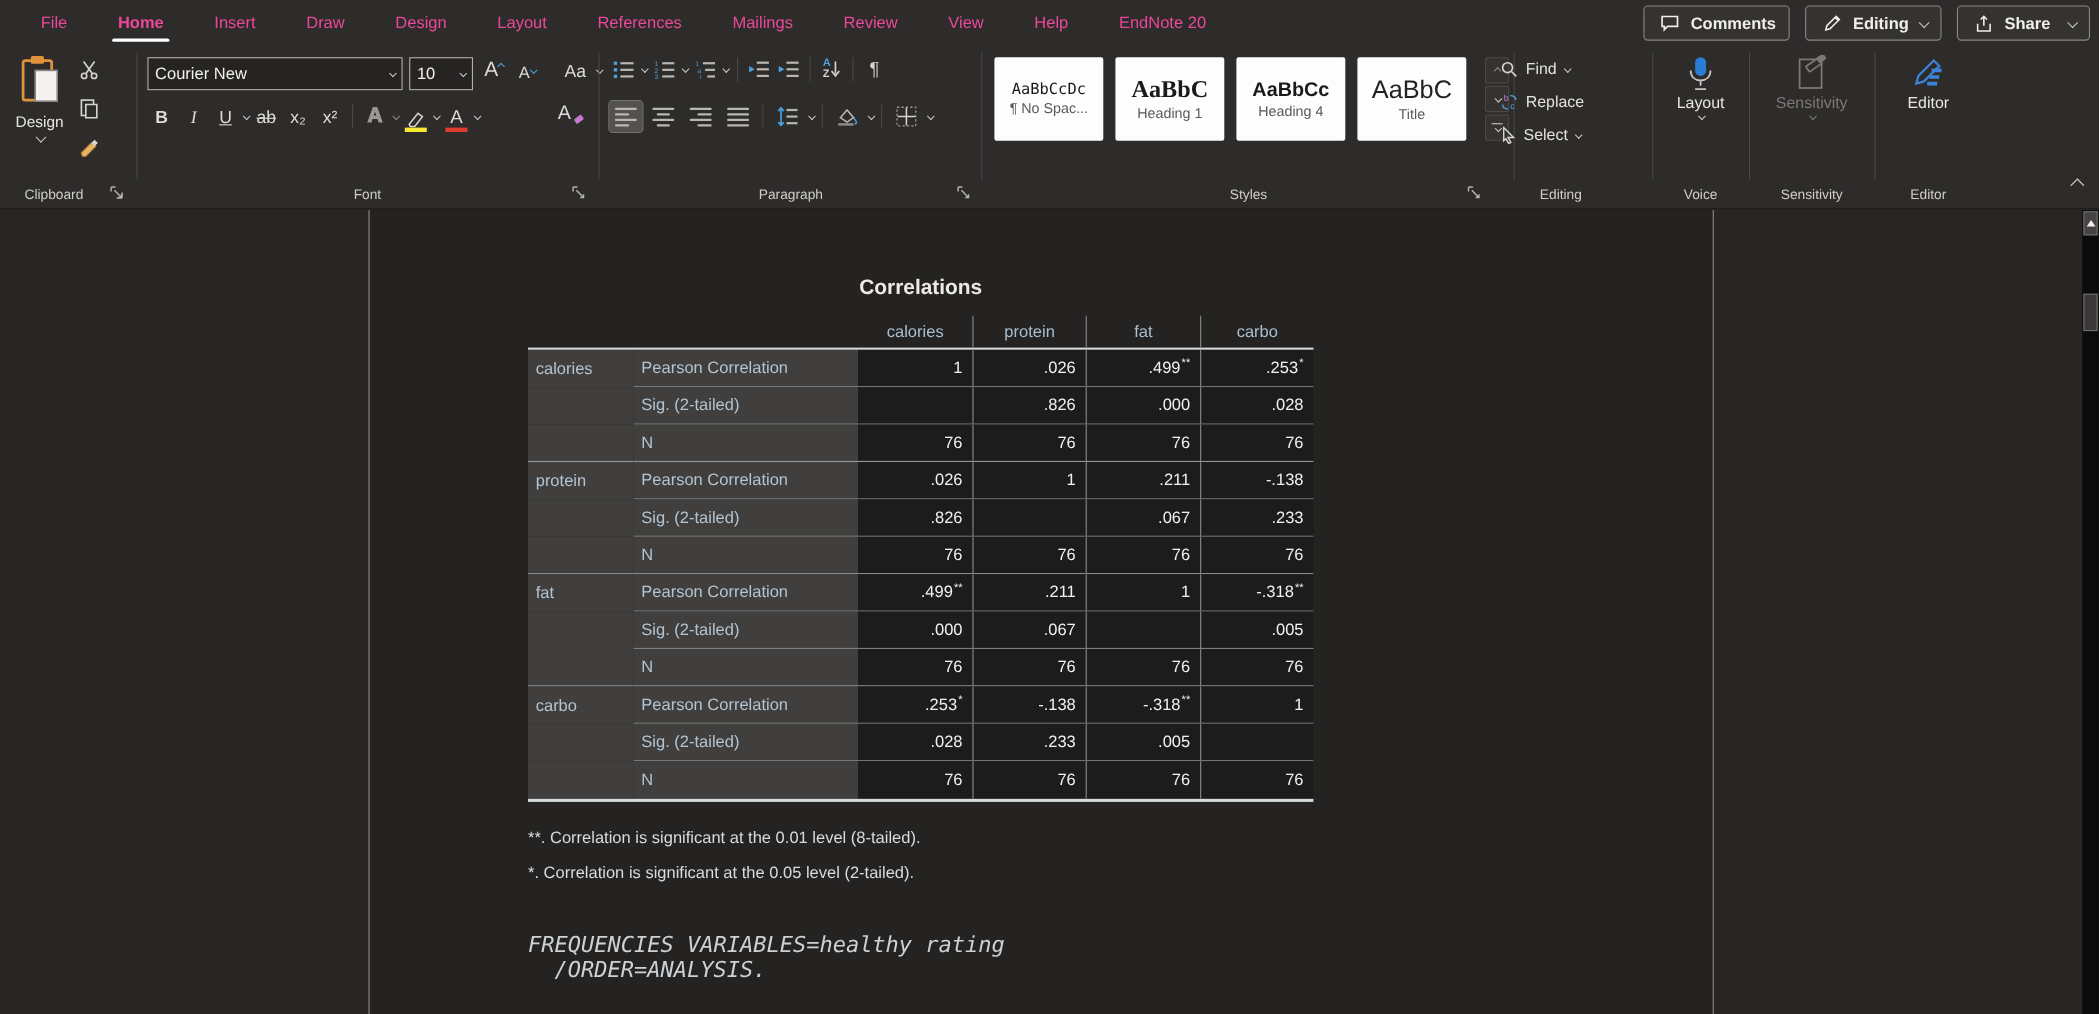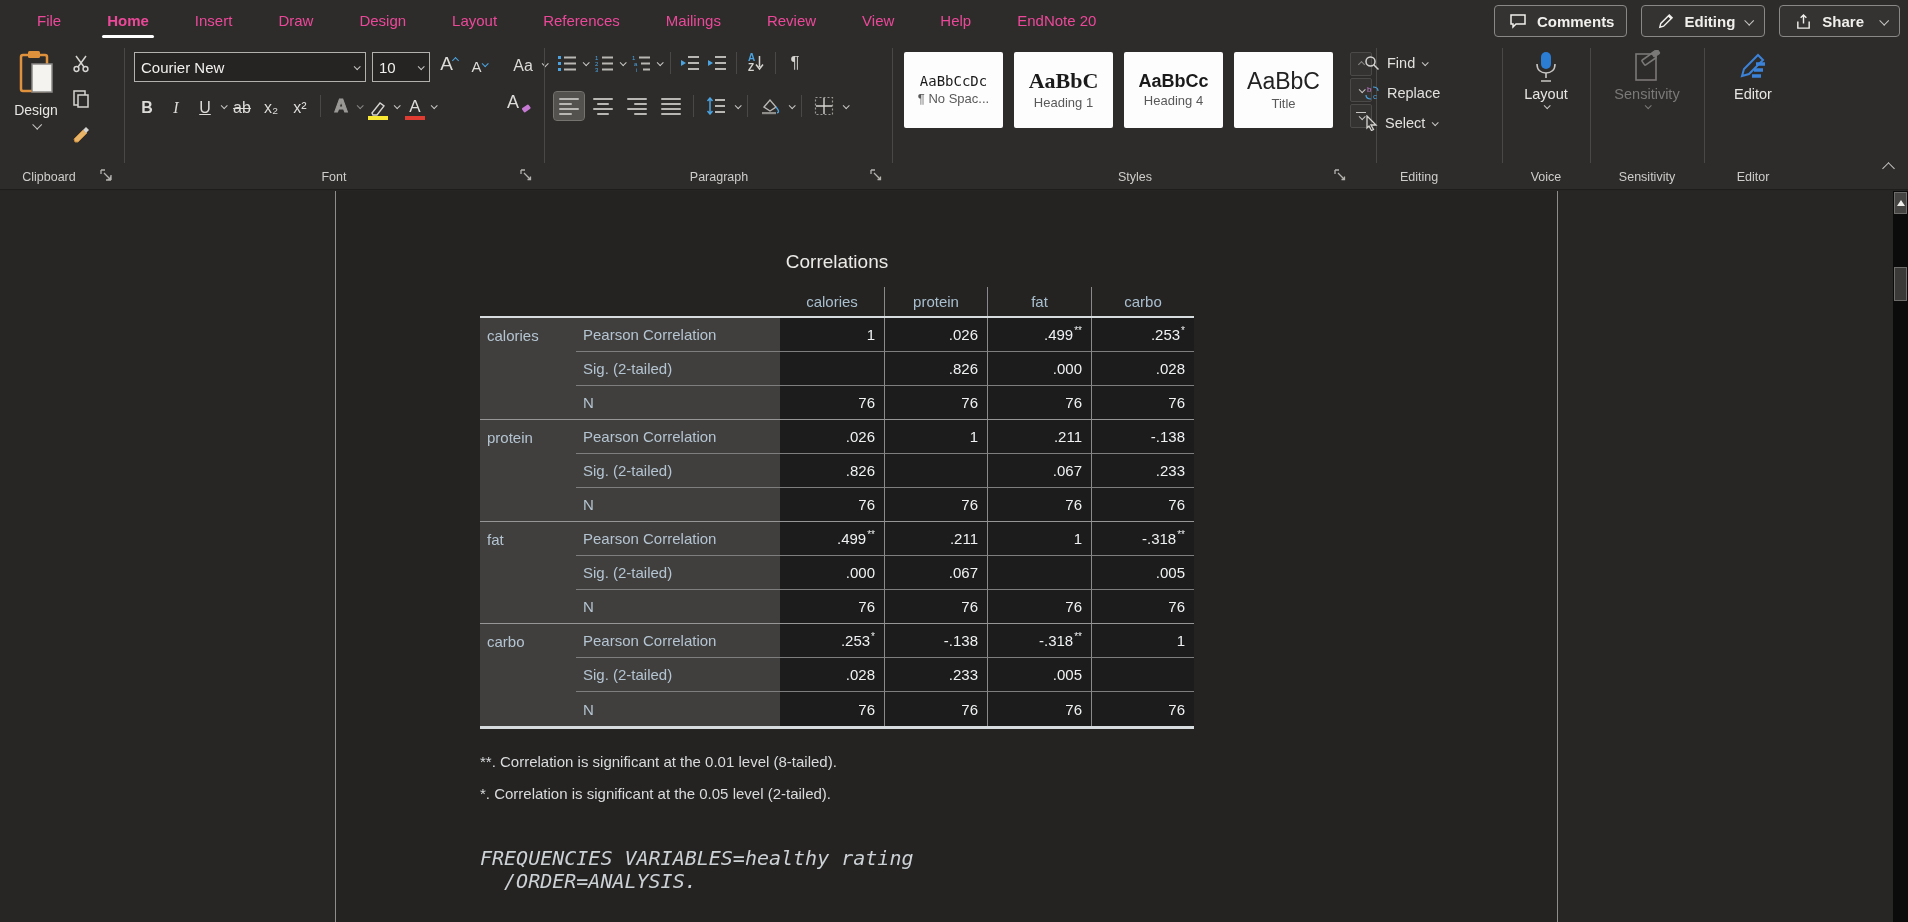--- a/index.html
+++ b/index.html
@@ -88,21 +88,21 @@
   
   .collapse-btn { position:absolute; right:8px; bottom:10px; width:24px; height:22px;
     display:flex; align-items:center; justify-content:center; }
 
   
   .docarea { position:absolute; left:0; top:191px; width:1908px; height:731px; background:#272625; }
   .page { position:absolute; left:335px; top:0; width:1223px; height:731px; background:#242322;
     border-left:1px solid #8f8d8b; border-right:1px solid #8f8d8b; }
 
   .doc-title { position:absolute; left:144px; top:60px; width:714px; text-align:center;
-    font-size:19px; font-weight:normal; color:#eceae7; }
+    font-size:19px; font-weight:bold; color:#eceae7; }
 
   .ctable { position:absolute; left:144px; top:96px; width:714px;
     border-bottom:3px solid #d7dcdf; font-size:15px; }
   .trow { display:grid; grid-template-columns:96px 204px 104px 103px 104px 103px; }
   .trow.hdr { height:31px; border-bottom:2px solid #d7dcdf; }
   .trow.body { height:34px; }
   .tcell { display:flex; align-items:center; overflow:hidden; }
   .hcell { justify-content:center; color:#a9bfcf; background:transparent; }
   .stub1 { background:#403f3e; color:#b4c4d1; padding-left:7px; }
   .stub2 { background:#403f3e; color:#b4c4d1; padding-left:7px; }

